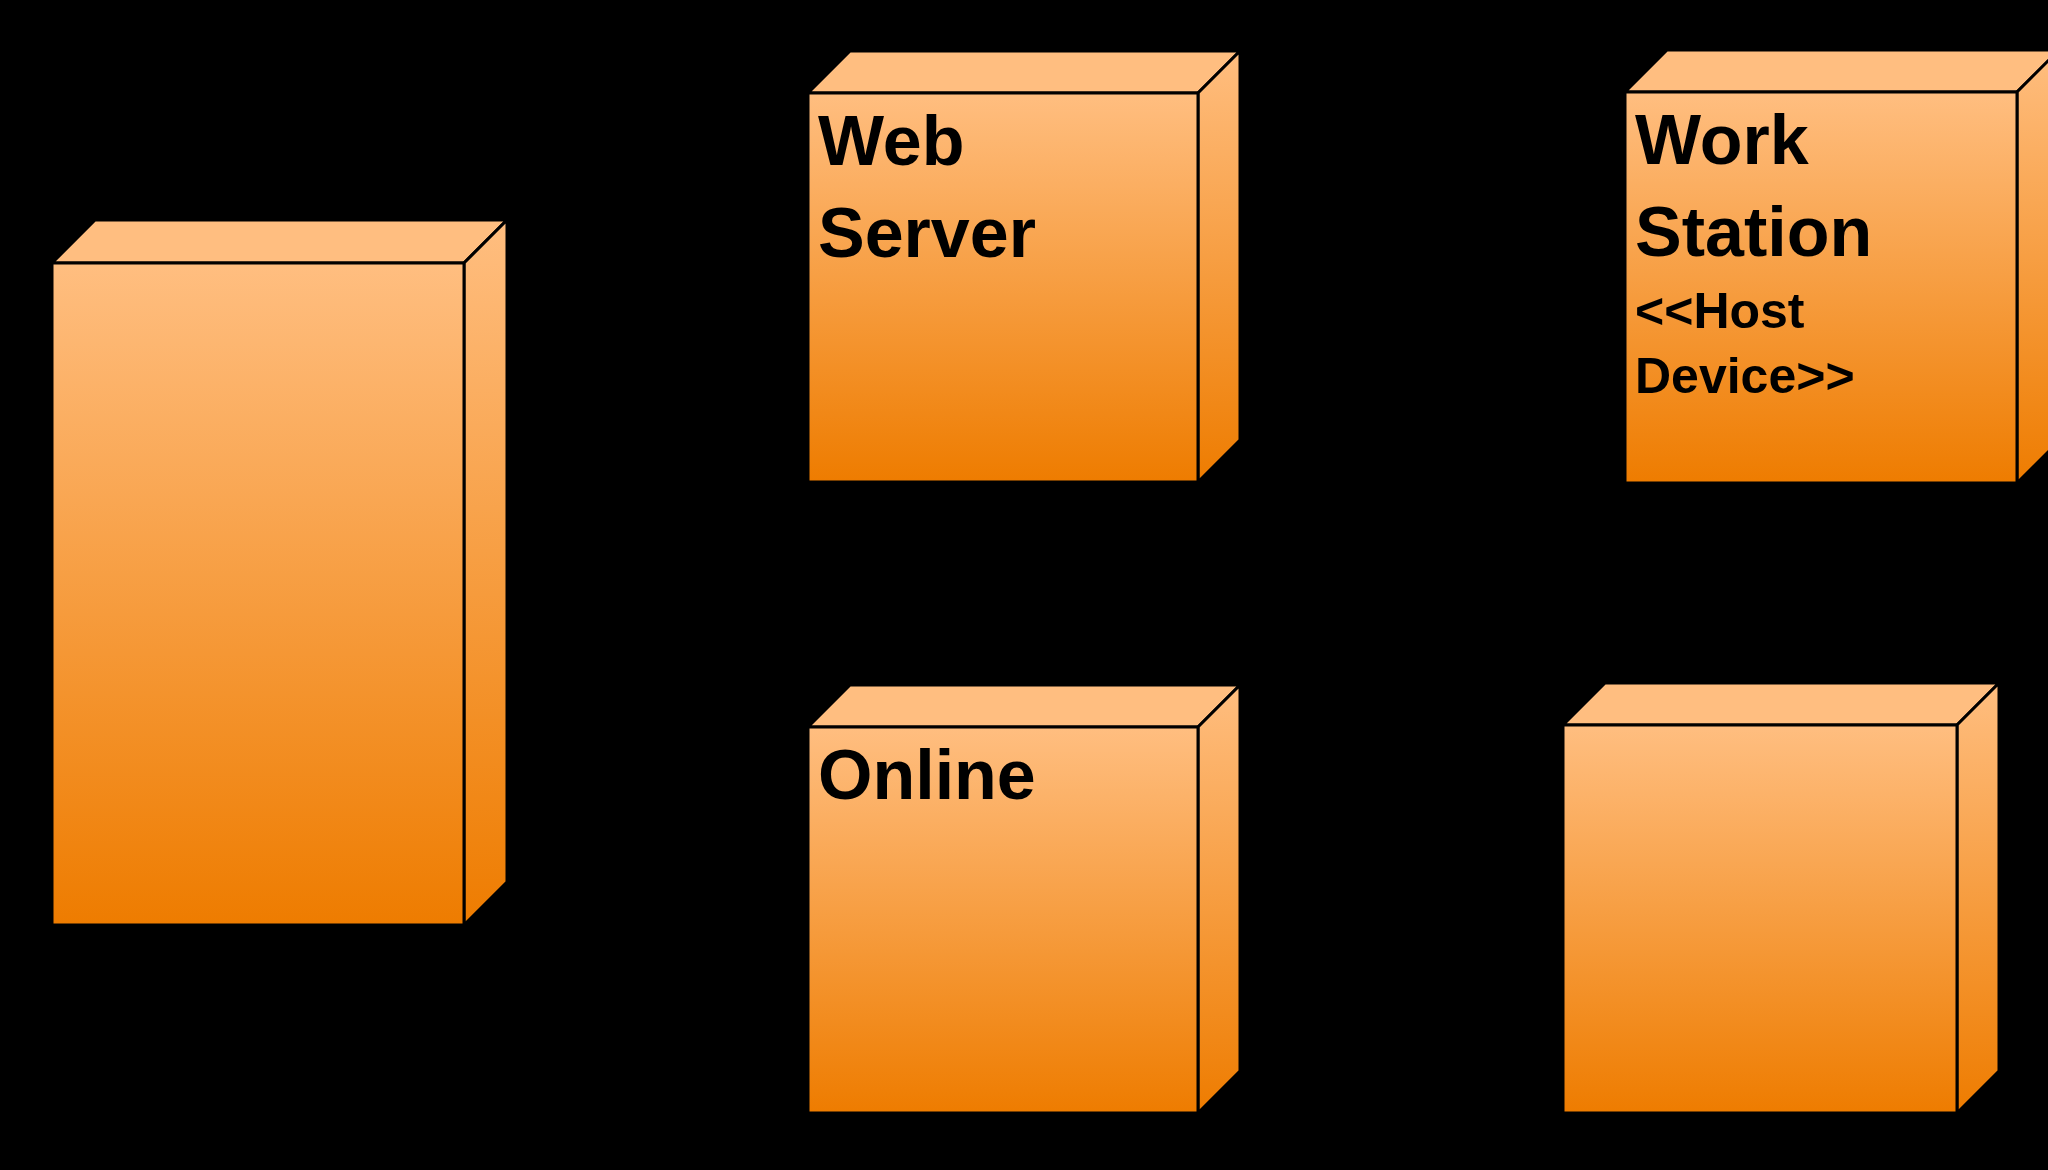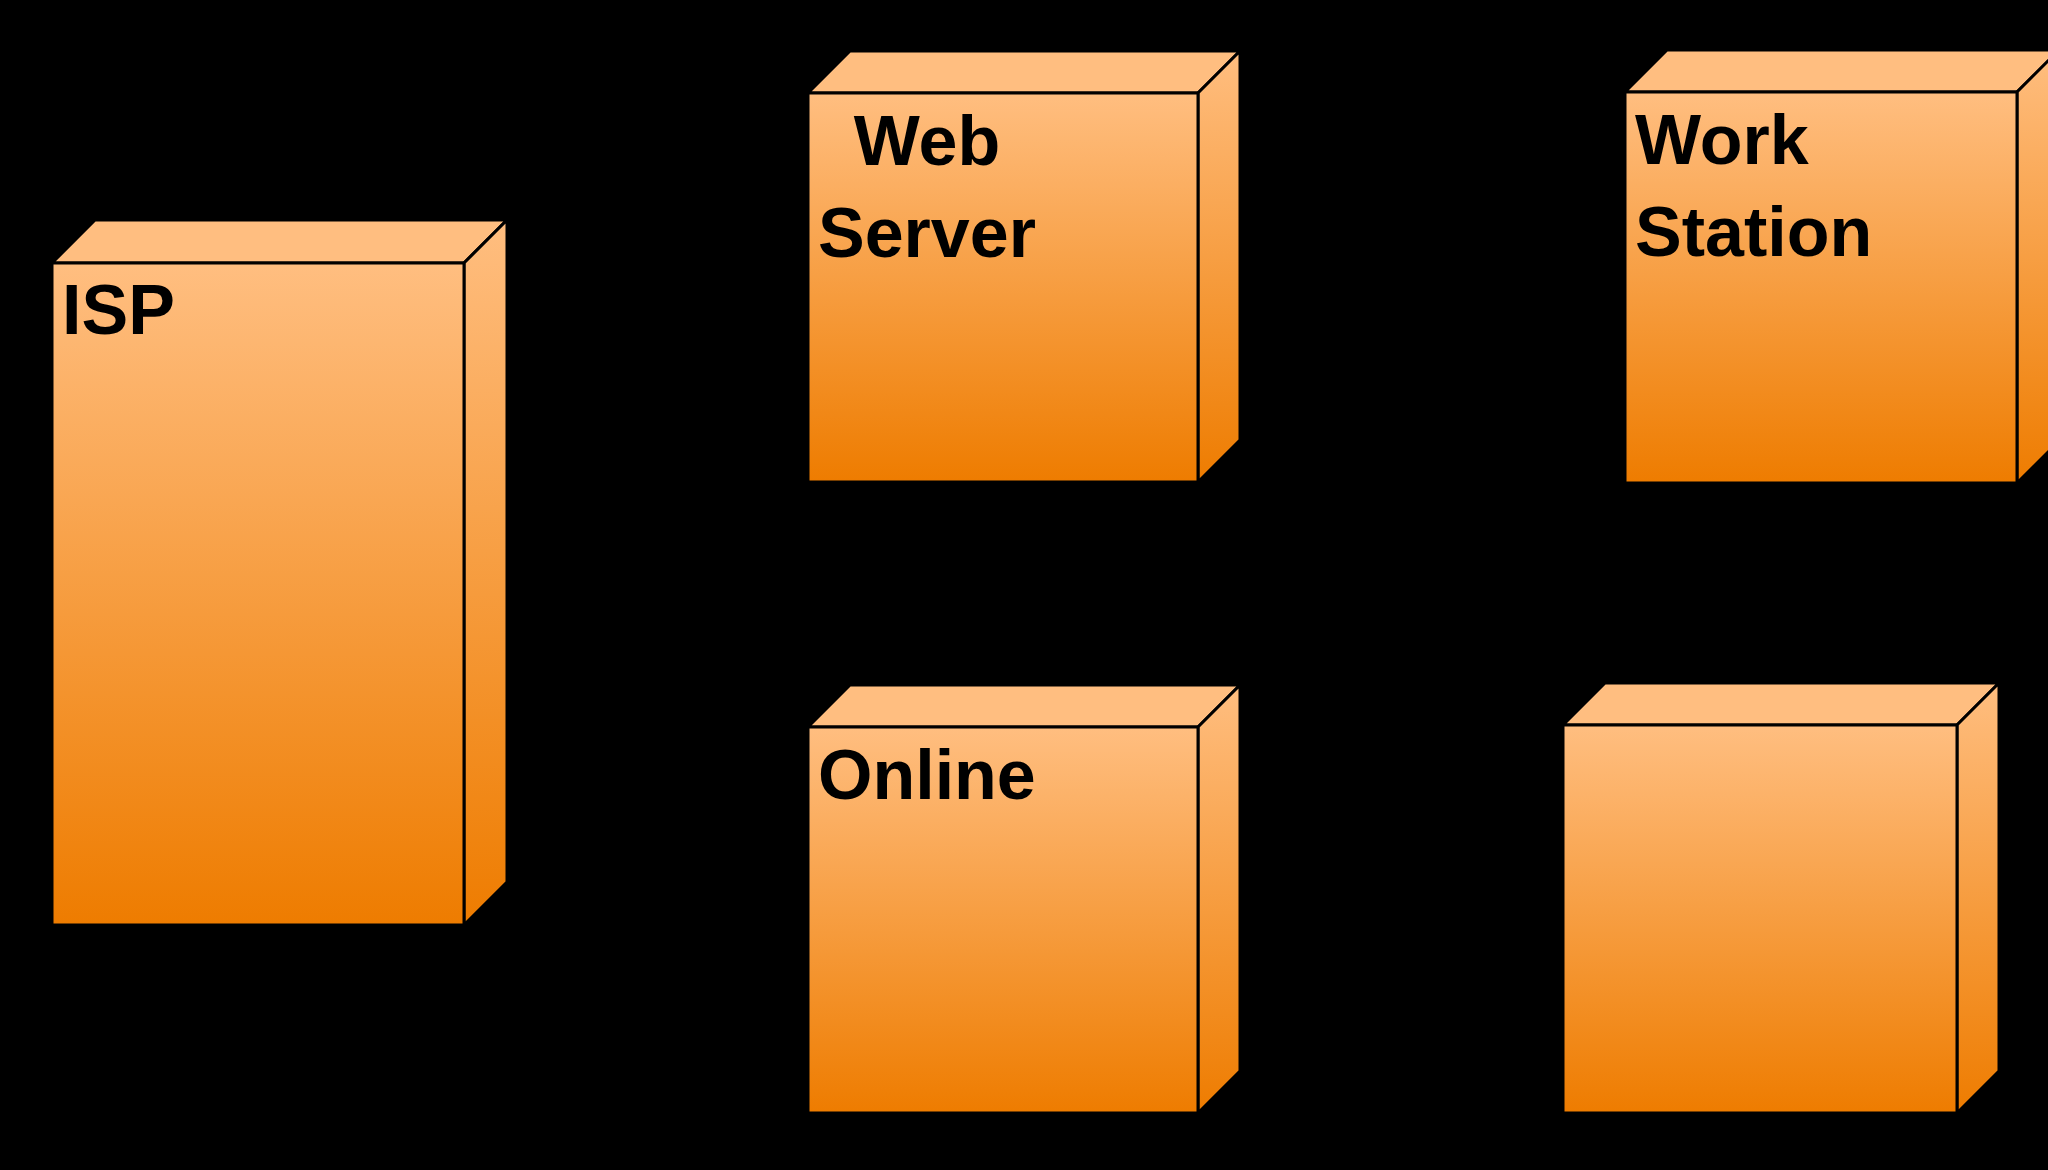--- a/index.html
+++ b/index.html
@@ -71,47 +71,45 @@
 </svg>
 
 <div class="canvas">
 
   <div class="node" style="left:52px; top:220px; width:455px; height:705px;">
     <svg width="455" height="705" viewBox="0 0 455 705">
       <polygon class="face face-top" points="0,43 43,0 455,0 412,43"></polygon>
       <polygon class="face face-side" points="412,43 455,0 455,662 412,705"></polygon>
       <polygon class="face face-front" points="0,43 412,43 412,705 0,705"></polygon>
     </svg>
-    <div class="label">
-      <div class="title">ISP</div>
-      <div class="stereo"></div>
-    </div>
   </div>
 
-  <div class="node" style="left:808px; top:51px; width:432px; height:431px;text-align:center;">
+  <div class="node" style="left:808px; top:51px; width:432px; height:431px;">
     <svg width="432" height="431" viewBox="0 0 432 431">
       <polygon class="face face-top" points="0,42 42,0 432,0 390,42"></polygon>
       <polygon class="face face-side" points="390,42 432,0 432,389 390,431"></polygon>
       <polygon class="face face-front" points="0,42 390,42 390,431 0,431"></polygon>
     </svg>
     <div class="label">
       <div class="title">Web
 Server</div>
     </div>
   </div>
 
   <div class="node" style="left:1625px; top:50px; width:434px; height:433px;text-decoration:underline;">
     <svg width="434" height="433" viewBox="0 0 434 433">
       <polygon class="face face-top" points="0,42 42,0 434,0 392,42"></polygon>
       <polygon class="face face-side" points="392,42 434,0 434,391 392,433"></polygon>
       <polygon class="face face-front" points="0,42 392,42 392,433 0,433"></polygon>
     </svg>
     <div class="label">
       <div class="title">Work
 Station</div>
+      <div class="stereo">&lt;&lt;Host
+Device&gt;&gt;</div>
     </div>
   </div>
 
   <div class="node" style="left:808px; top:685px; width:432px; height:428px;">
     <svg width="432" height="428" viewBox="0 0 432 428">
       <polygon class="face face-top" points="0,42 42,0 432,0 390,42"></polygon>
       <polygon class="face face-side" points="390,42 432,0 432,386 390,428"></polygon>
       <polygon class="face face-front" points="0,42 390,42 390,428 0,428"></polygon>
     </svg>
     <div class="label">

